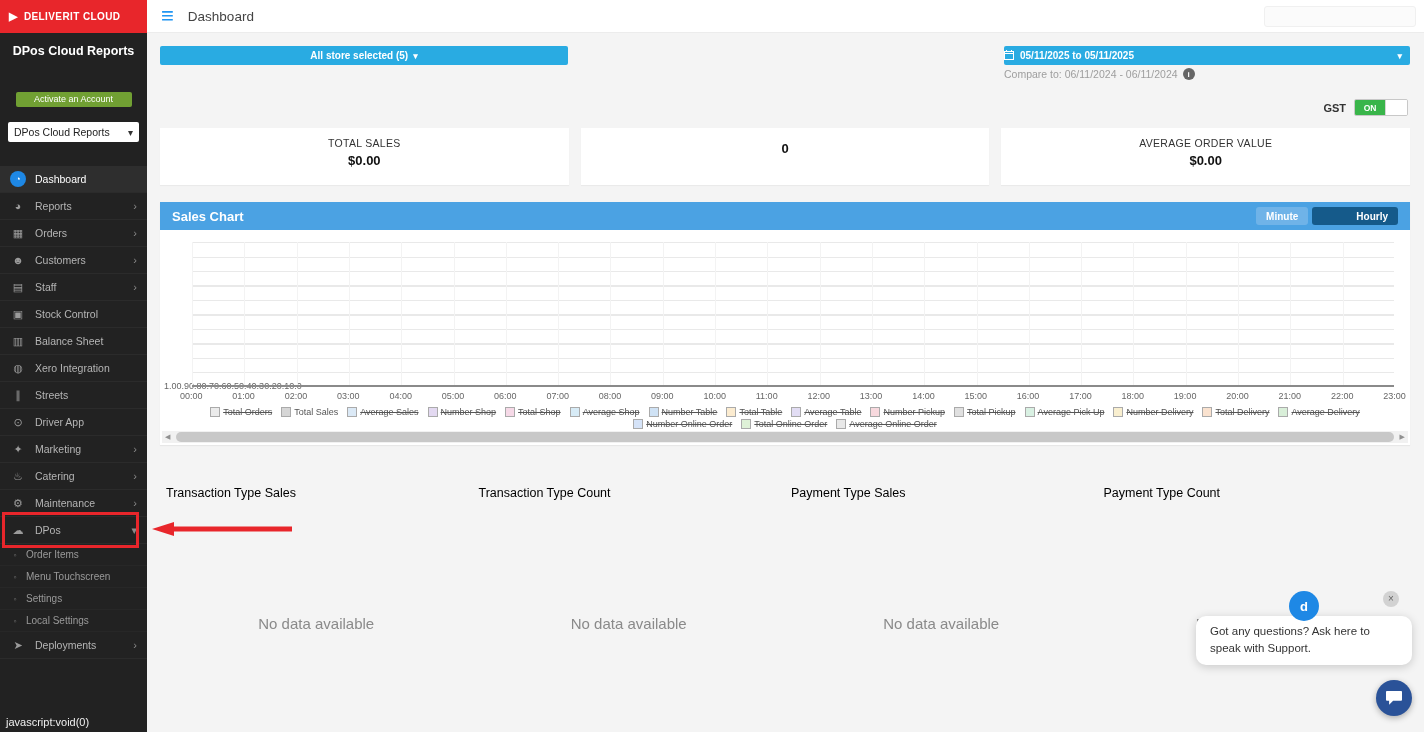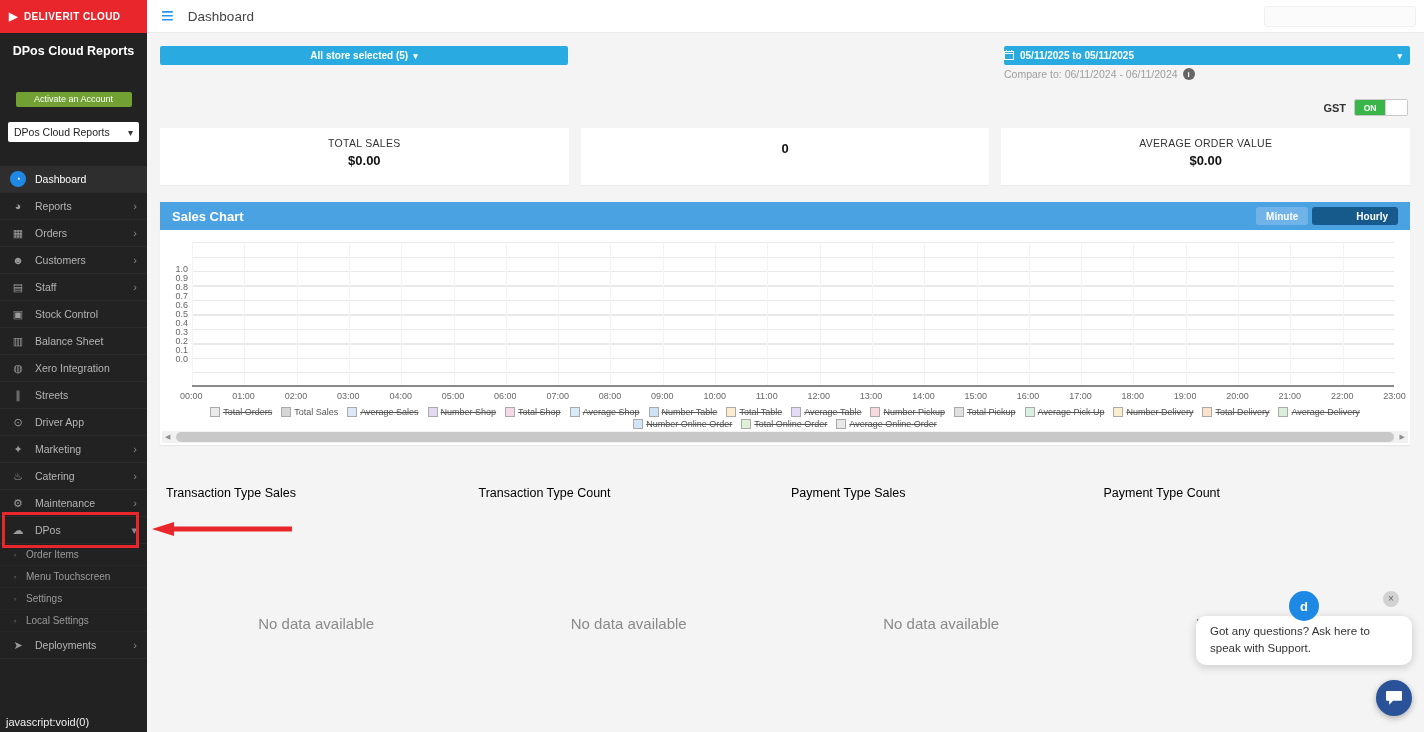--- a/index.html
+++ b/index.html
@@ -52,21 +52,21 @@
   .card-label { font-size:10.5px; color:#333; letter-spacing:.3px; }
   .card-value { font-size:13px; font-weight:bold; color:#111; margin-top:4px; }
 
   .sales-panel { position:absolute; left:13px; right:14px; top:169px; height:243px; background:#fff; box-shadow:0 1px 1px rgba(0,0,0,.05); }
   .panel-head { height:28px; background:#4ba2e3; display:flex; align-items:center; padding:0 12px; }
   .panel-title { color:#fff; font-weight:bold; font-size:13px; }
   .mode-btns { margin-left:auto; display:flex; gap:4px; }
   .mode-btn { height:18px; padding:0 10px; border:none; border-radius:3px; background:#6fb3e8; color:#fff; font-size:10px; font-weight:bold; cursor:pointer; font-family:"Liberation Sans",sans-serif; }
   .mode-btn.active { background:#155a8a;padding-left:44px; }
   .panel-body { position:relative; height:215px; background:#fff; }
-  .y-axis { position:absolute; left:4px; top:7px; width:24px; height:154px; display:flex; flex-direction:column; justify-content:center; align-items:flex-end; }
+  .y-axis { position:absolute; left:4px; top:7px; width:24px; height:154px; display:flex; flex-direction:row; justify-content:flex-start; align-items:flex-end; }
   .y-tick { font-size:9px; color:#666; line-height:1; }
   .plot { position:absolute; left:32px; right:16px; top:12px; height:145px; border-bottom:2px solid #8a8a8a;
           background-image:
             repeating-linear-gradient(to right, #f3f3f3 0, #f3f3f3 1px, transparent 1px, transparent 52.3px),
             repeating-linear-gradient(to bottom, #e9e9e9 0, #e9e9e9 1px, transparent 1px, transparent 14.5px); }
   .x-axis { position:absolute; left:20px; right:4px; top:161px; display:flex; justify-content:space-between; }
   .x-tick { font-size:9px; color:#666; }
   .legend { position:absolute; left:8px; right:8px; top:177px; display:flex; flex-wrap:wrap; justify-content:center; column-gap:9px; row-gap:2px; }
   .legend-item { display:inline-flex; align-items:center; gap:3px; cursor:pointer; }
   .legend-box { width:10px; height:10px; border:1px solid #aaa; }

